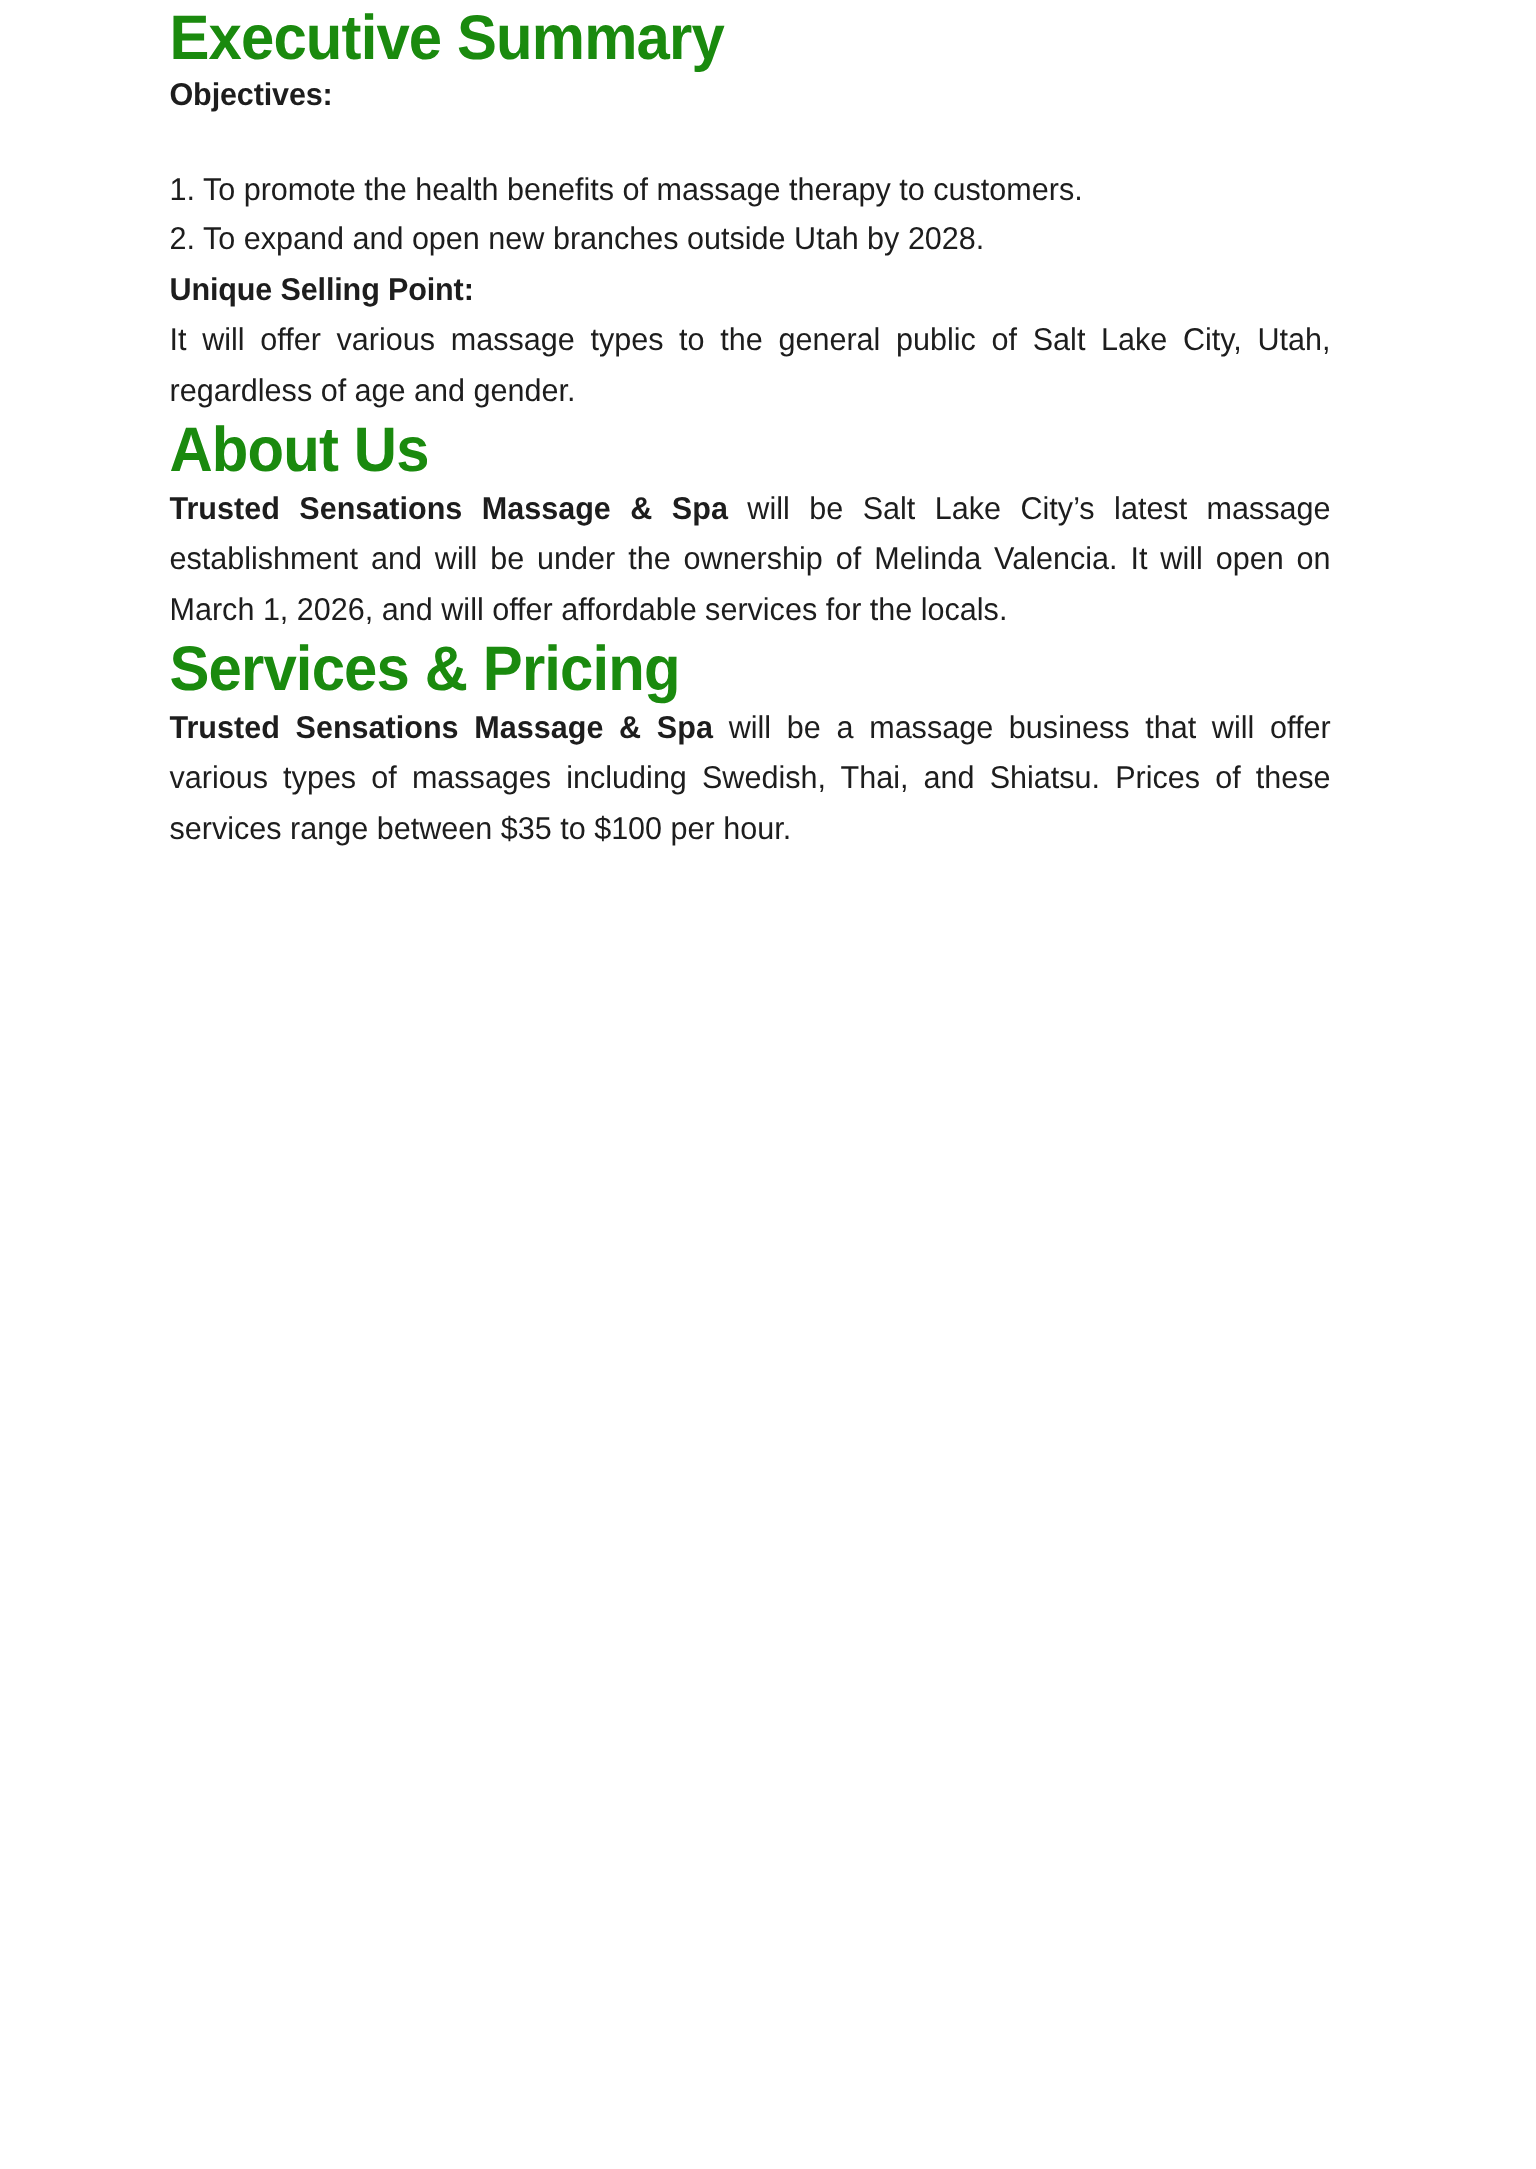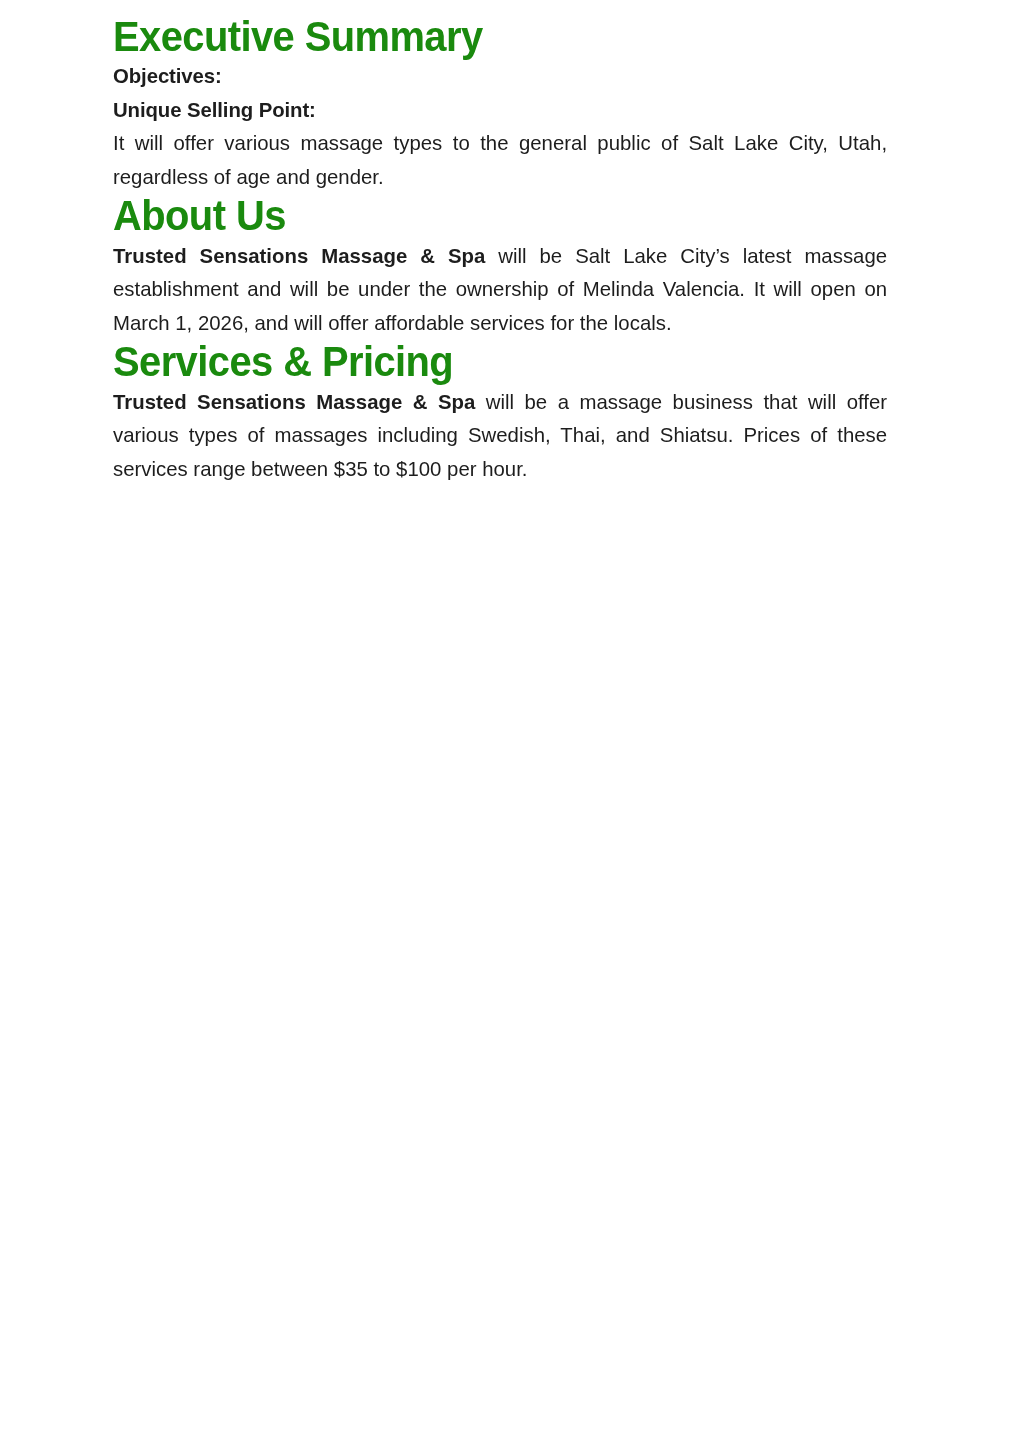--- a/index.html
+++ b/index.html
@@ -18,21 +18,21 @@
     width: 1024px;
     height: 1446px;
     background: #ffffff;
     box-sizing: border-box;
     padding: 0;
     overflow: hidden;
   }
   .content {
     position: absolute;
     left: 113px;
-    top: 14px;
+    top: 2px;
     width: 798px;
   }
 
   h1.section-heading {
     font-family: "Liberation Sans", sans-serif;
     font-weight: bold;
     color: #1a8a0e;
     font-size: 42px;
     line-height: 1.08;
     letter-spacing: -0.6px;
@@ -86,20 +86,24 @@
 </head>
 <body>
 
 <div class="page">
   <div class="content">
 
     <h1 class="section-heading h-exec">Executive Summary</h1>
 
     <p class="sub-heading sp-objectives">Objectives:</p>
 
+    <div class="list-block sp-list">
+      <div class="list-line">1. To promote the health benefits of massage therapy to customers.</div>
+      <div class="list-line">2. To expand and open new branches outside Utah by 2028.</div>
+    </div>
 
     <p class="sub-heading sp-usp-heading">Unique Selling Point:</p>
 
     <p class="body-text justify sp-usp-body">It will offer various massage types to the general public of Salt Lake City, Utah, regardless of age and gender.</p>
 
     <h1 class="section-heading h-about">About Us</h1>
 
     <p class="body-text justify sp-about-body">
       <span class="lead-bold">Trusted Sensations Massage &amp; Spa</span><span> will be Salt Lake City’s latest massage establishment and will be under the ownership of Melinda Valencia. It will open on March 1, 2026, and will offer affordable services for the locals.</span>
     </p>

